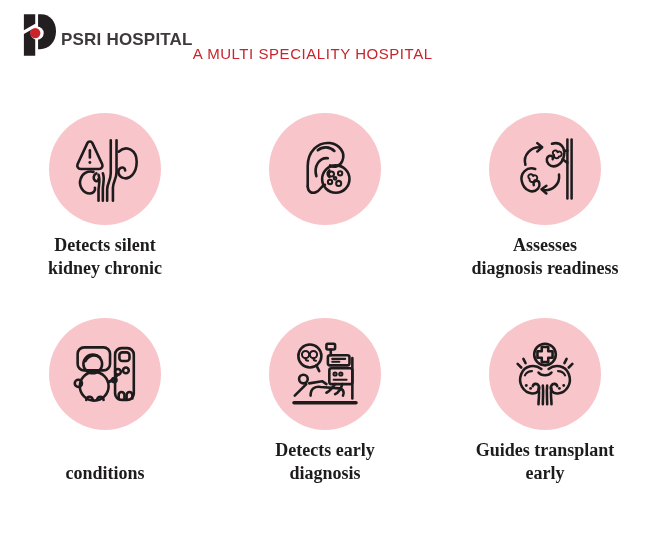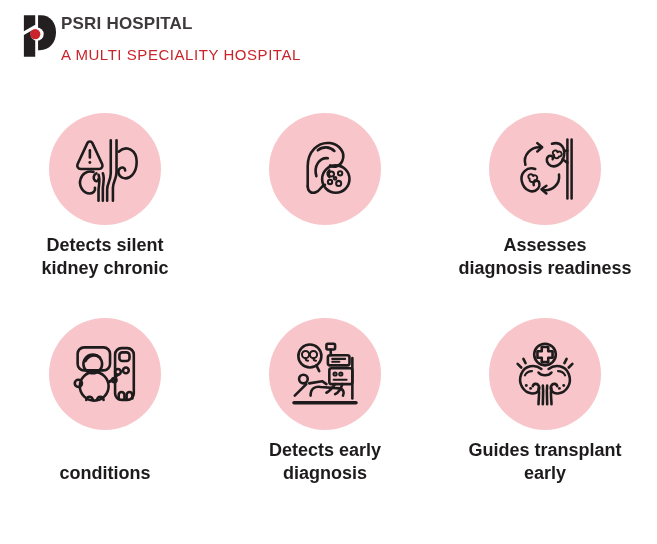--- a/index.html
+++ b/index.html
@@ -4,33 +4,33 @@
 <style>
   html,body{margin:0;padding:0;}
   body{
     width:657px;height:544px;position:relative;overflow:hidden;
     background:#ffffff;
     font-family:"Liberation Sans", sans-serif;
   }
   
   .logo{position:absolute;left:22px;top:12px;display:flex;align-items:flex-end;gap:5px;}
   .logo-mark{display:block;}
-  .logo-text{display:flex;flex-direction:column;justify-content:flex-end;transform:translateY(3px);}
+  .logo-text{display:flex;flex-direction:row;justify-content:flex-end;transform:translateY(3px);}
   .logo-title{
     font-size:17px;font-weight:bold;color:#3e3a3b;letter-spacing:0.2px;line-height:1;
   }
   .logo-tagline{
     font-size:15px;font-weight:normal;color:#c9242b;letter-spacing:0.55px;line-height:1;margin-top:15px;
   }
   
   .features{
     position:absolute;top:113px;left:5px;
     display:grid;grid-template-columns:repeat(3,200px);column-gap:20px;row-gap:38px;
   }
-  .feature{display:flex;flex-direction:column;align-items:center;margin:0;}
+  .feature{display:flex;flex-direction:column;align-items:center;margin:0;font-family:Liberation Serif, serif;}
   .circle{
     width:112px;height:112px;border-radius:50%;
     background:#f8c6ca;
     display:flex;align-items:center;justify-content:center;
   }
   .icon{stroke:#1d1b1c;fill:none;stroke-width:3.6;stroke-linecap:round;stroke-linejoin:round;}
   .icon .thin{stroke-width:2.8;}
   .icon .thick{stroke-width:5;}
   .icon .fill-dot{fill:#1d1b1c;stroke:none;}
   .label{

